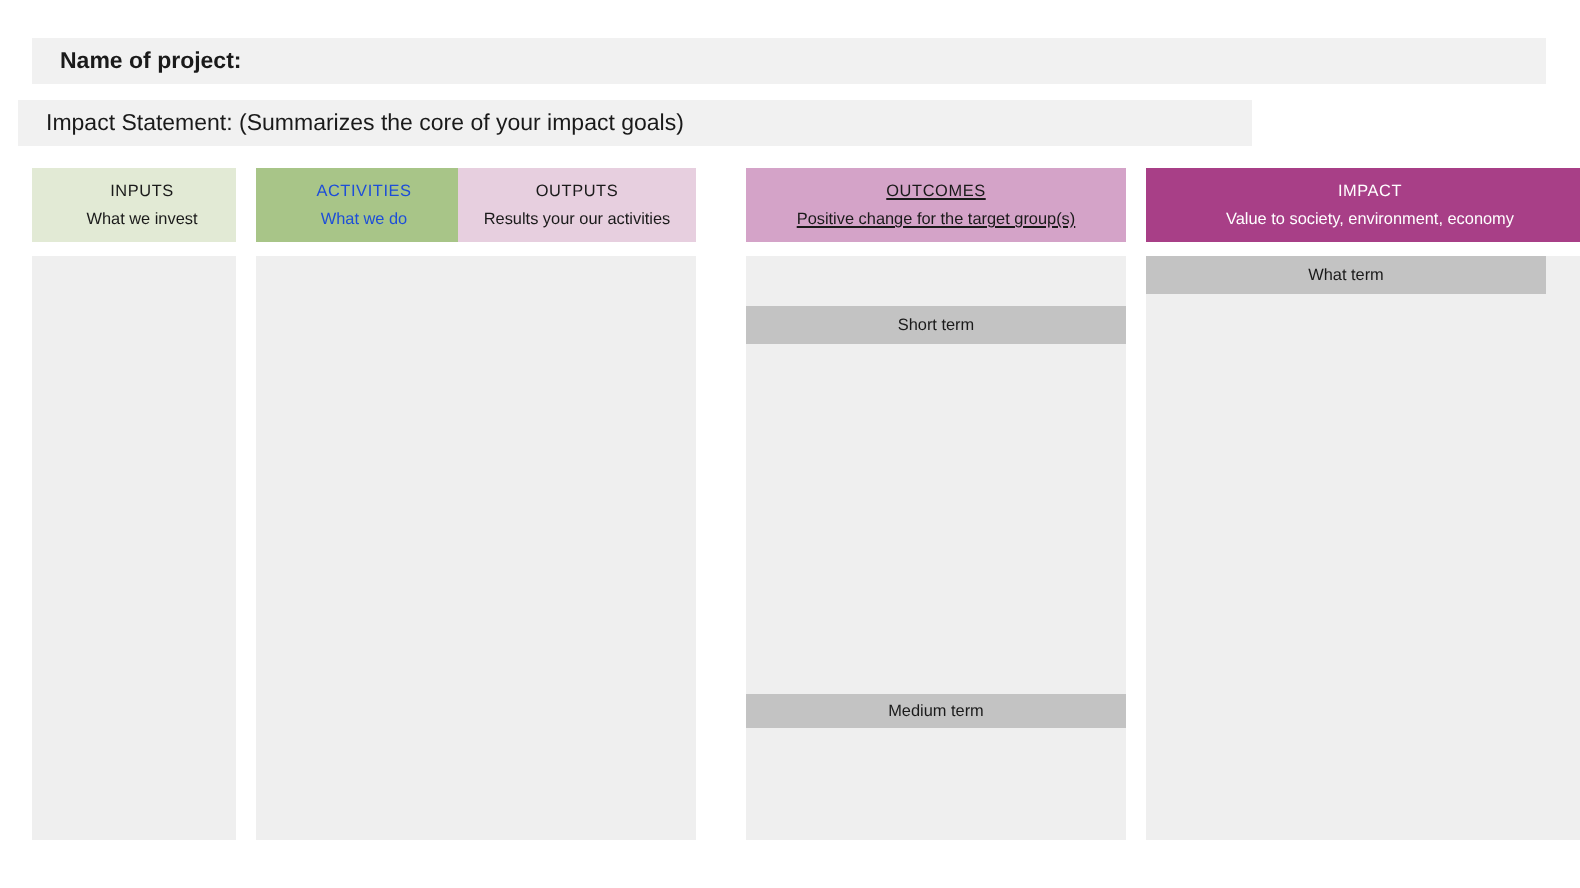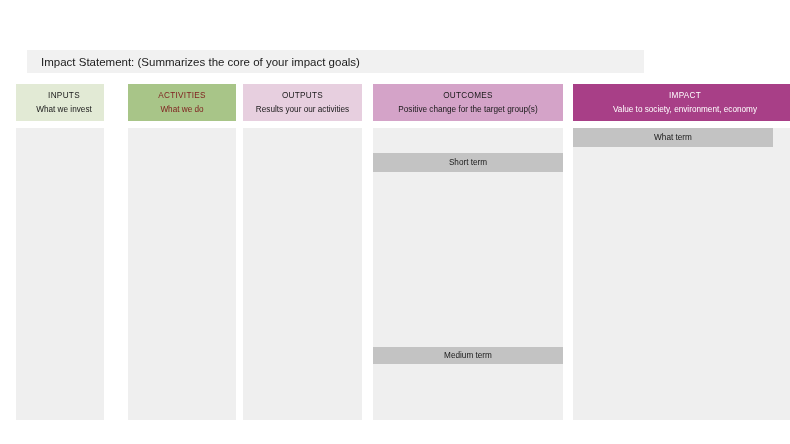--- a/index.html
+++ b/index.html
@@ -36,21 +36,21 @@
   }
   #project-bar {
     left: 16px;
     top: 19px;
     width: 757px;
     height: 23px;
     font-size: 11.5px;
     font-weight: bold;
   }
   #impact-bar {
-    left: 27px;
+    left: 9px;
     top: 50px;
     width: 617px;
     height: 23px;
     font-size: 11.5px;
     font-weight: normal;
   }
 
   
   .col-header {
     position: absolute;
@@ -90,43 +90,46 @@
     background: #c3c3c3;
     display: flex;
     align-items: center;
     justify-content: center;
     font-size: 8.2px;
     color: #1a1a1a;
     box-sizing: border-box;
   }
 
   
-  .c1 { left: 16px;  width: 88px; padding-left: 12px; }
+  .c1 { left: 16px;  width: 102px; padding-left: 12px; }
   .c2 { left: 128px; width: 108px; }
-  .c3 { left: 243px; width: 119px; }
-  .c4 { left: 373px; width: 190px; }
+  .c3 { left: 229px; width: 119px; }
+  .c4 { left: 373px; width: 190px; text-decoration: underline; }
   .c5 { left: 573px; width: 224px; }
 </style>
 </head>
 <body>
 
 <div id="canvas">
 
+  <div class="meta-bar" id="project-bar">
+    <span>Name of project:</span>
+  </div>
 
   <div class="meta-bar" id="impact-bar">
     <span>Impact Statement: (Summarizes the core of your impact goals)</span>
   </div>
 
   <div class="col-header c1" style="background:#e2ead5;color:#1a1a1a;">
     <div class="col-title">INPUTS</div>
     <div class="col-sub">What we invest</div>
   </div>
   <div class="col-body c1"></div>
 
-  <div class="col-header c2" style="background:#a8c588;color:#7f1d1d;">
+  <div class="col-header c2" style="background:#a8c588;color:#1d4ed8;">
     <div class="col-title">ACTIVITIES</div>
     <div class="col-sub">What we do</div>
   </div>
   <div class="col-body c2"></div>
 
   <div class="col-header c3" style="background:#e7cfdf;color:#1a1a1a;">
     <div class="col-title">OUTPUTS</div>
     <div class="col-sub">Results your our activities</div>
   </div>
   <div class="col-body c3"></div>

